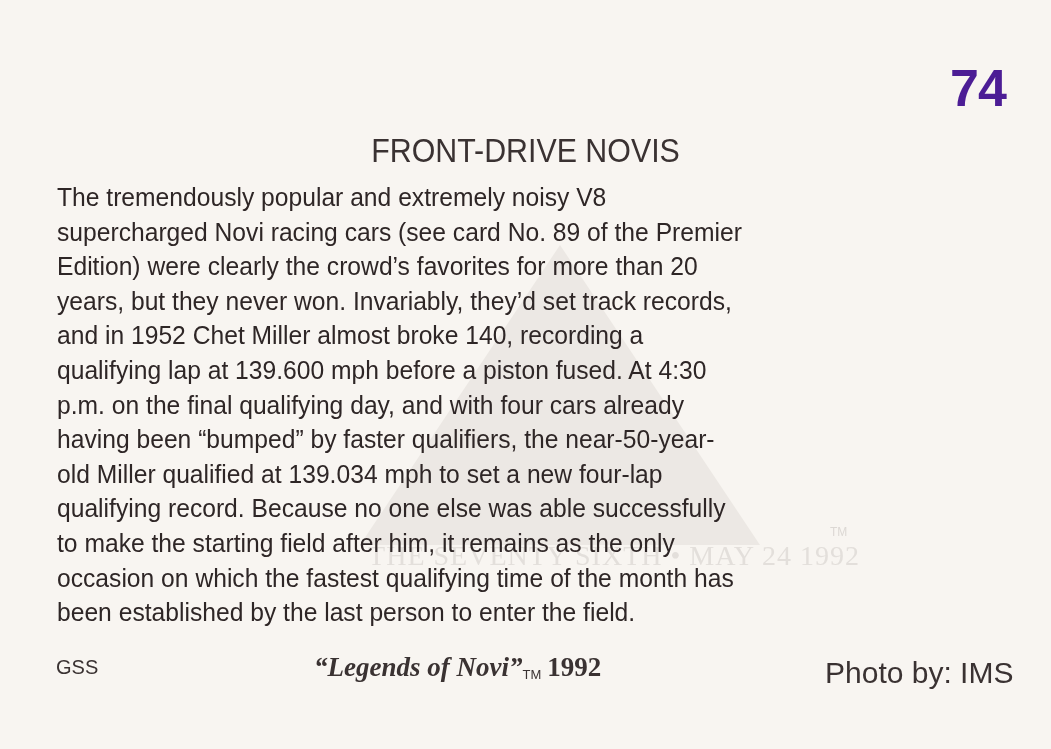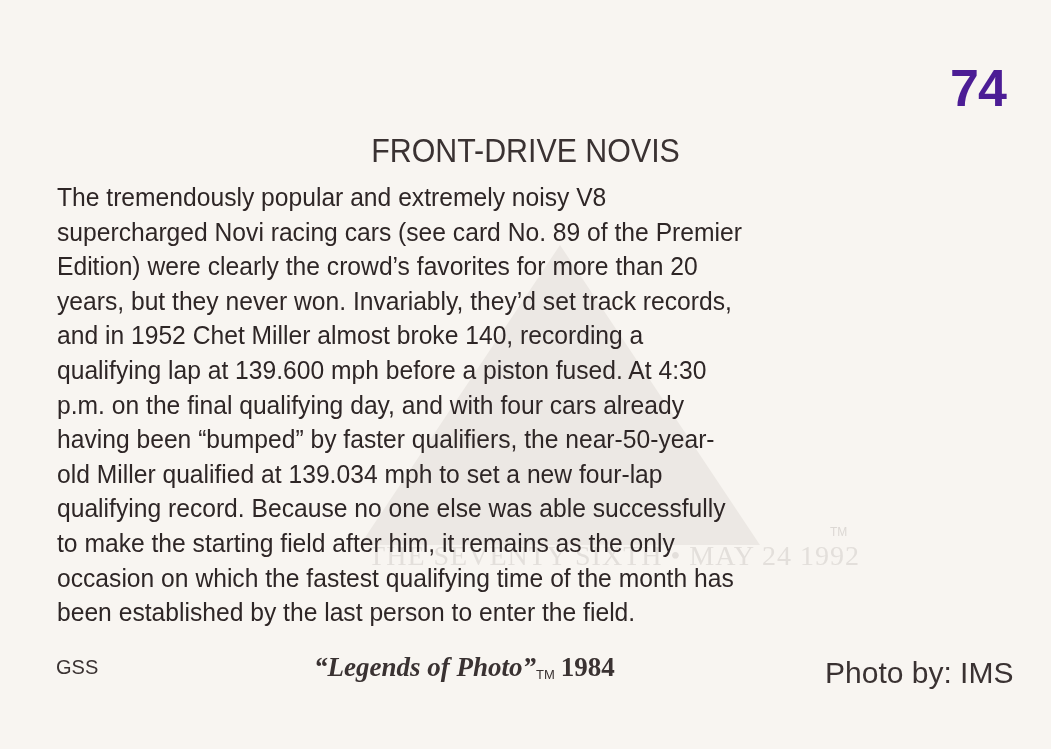--- a/index.html
+++ b/index.html
@@ -42,15 +42,15 @@
   <span class="line">having been “bumped” by faster qualifiers, the near-50-year-</span>
   <span class="line">old Miller qualified at 139.034 mph to set a new four-lap</span>
   <span class="line">qualifying record. Because no one else was able successfully</span>
   <span class="line">to make the starting field after him, it remains as the only</span>
   <span class="line">occasion on which the fastest qualifying time of the month has</span>
   <span class="line">been established by the last person to enter the field.</span>
 </div>
 
 <div class="footer-left">GSS</div>
 <div class="footer-center">
-  <span class="it">“Legends of Photo”</span><span class="tm">TM</span><span>1984</span>
+  <span class="it">“Legends of Novi”</span><span class="tm">TM</span><span>1992</span>
 </div>
 <div class="footer-right">Photo by: IMS</div>
 
 </body></html>

